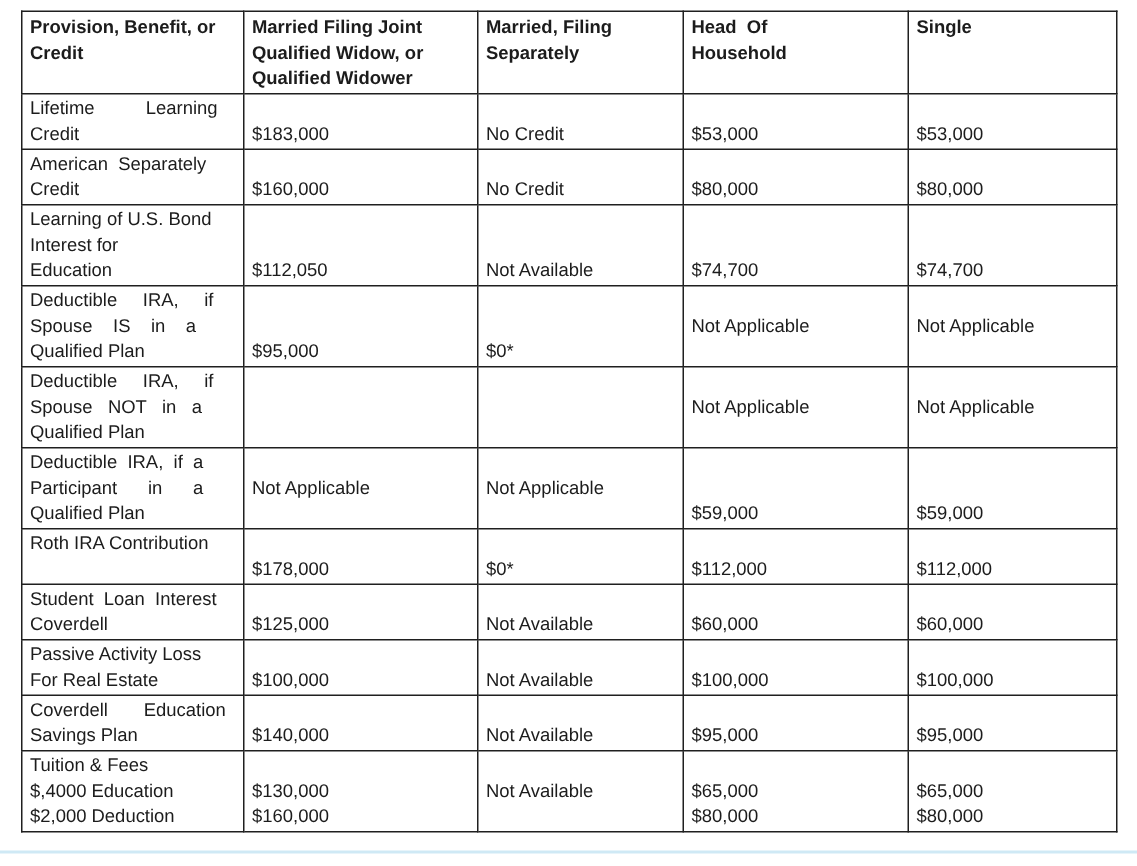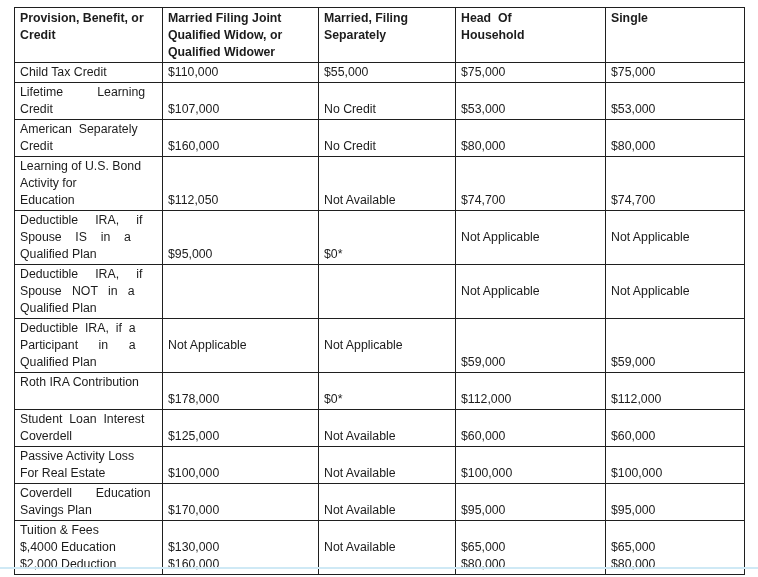--- a/index.html
+++ b/index.html
@@ -98,43 +98,26 @@
             <div class="ln">Household</div>
           </th>
           <th>
             <div class="ln">Single</div>
           </th>
         </tr>
     </thead>
     <tbody>
         <tr>
           <td>
-            <div class="ln">Child Tax Credit</div>
-          </td>
-          <td>
-            <div class="ln">$110,000</div>
-          </td>
-          <td>
-            <div class="ln">$55,000</div>
-          </td>
-          <td>
-            <div class="ln">$75,000</div>
-          </td>
-          <td>
-            <div class="ln">$75,000</div>
-          </td>
-        </tr>
-        <tr>
-          <td>
             <div class="ln">Lifetime          Learning</div>
             <div class="ln">Credit</div>
           </td>
           <td>
             <div class="ln">&nbsp;</div>
-            <div class="ln">$107,000</div>
+            <div class="ln">$183,000</div>
           </td>
           <td>
             <div class="ln">&nbsp;</div>
             <div class="ln">No Credit</div>
           </td>
           <td>
             <div class="ln">&nbsp;</div>
             <div class="ln">$53,000</div>
           </td>
           <td>
@@ -160,21 +143,21 @@
             <div class="ln">$80,000</div>
           </td>
           <td>
             <div class="ln">&nbsp;</div>
             <div class="ln">$80,000</div>
           </td>
         </tr>
         <tr>
           <td>
             <div class="ln">Learning of U.S. Bond</div>
-            <div class="ln">Activity for</div>
+            <div class="ln">Interest for</div>
             <div class="ln">Education</div>
           </td>
           <td>
             <div class="ln">&nbsp;</div>
             <div class="ln">&nbsp;</div>
             <div class="ln">$112,050</div>
           </td>
           <td>
             <div class="ln">&nbsp;</div>
             <div class="ln">&nbsp;</div>
@@ -331,21 +314,21 @@
             <div class="ln">$100,000</div>
           </td>
         </tr>
         <tr>
           <td>
             <div class="ln">Coverdell       Education</div>
             <div class="ln">Savings Plan</div>
           </td>
           <td>
             <div class="ln">&nbsp;</div>
-            <div class="ln">$170,000</div>
+            <div class="ln">$140,000</div>
           </td>
           <td>
             <div class="ln">&nbsp;</div>
             <div class="ln">Not Available</div>
           </td>
           <td>
             <div class="ln">&nbsp;</div>
             <div class="ln">$95,000</div>
           </td>
           <td>

